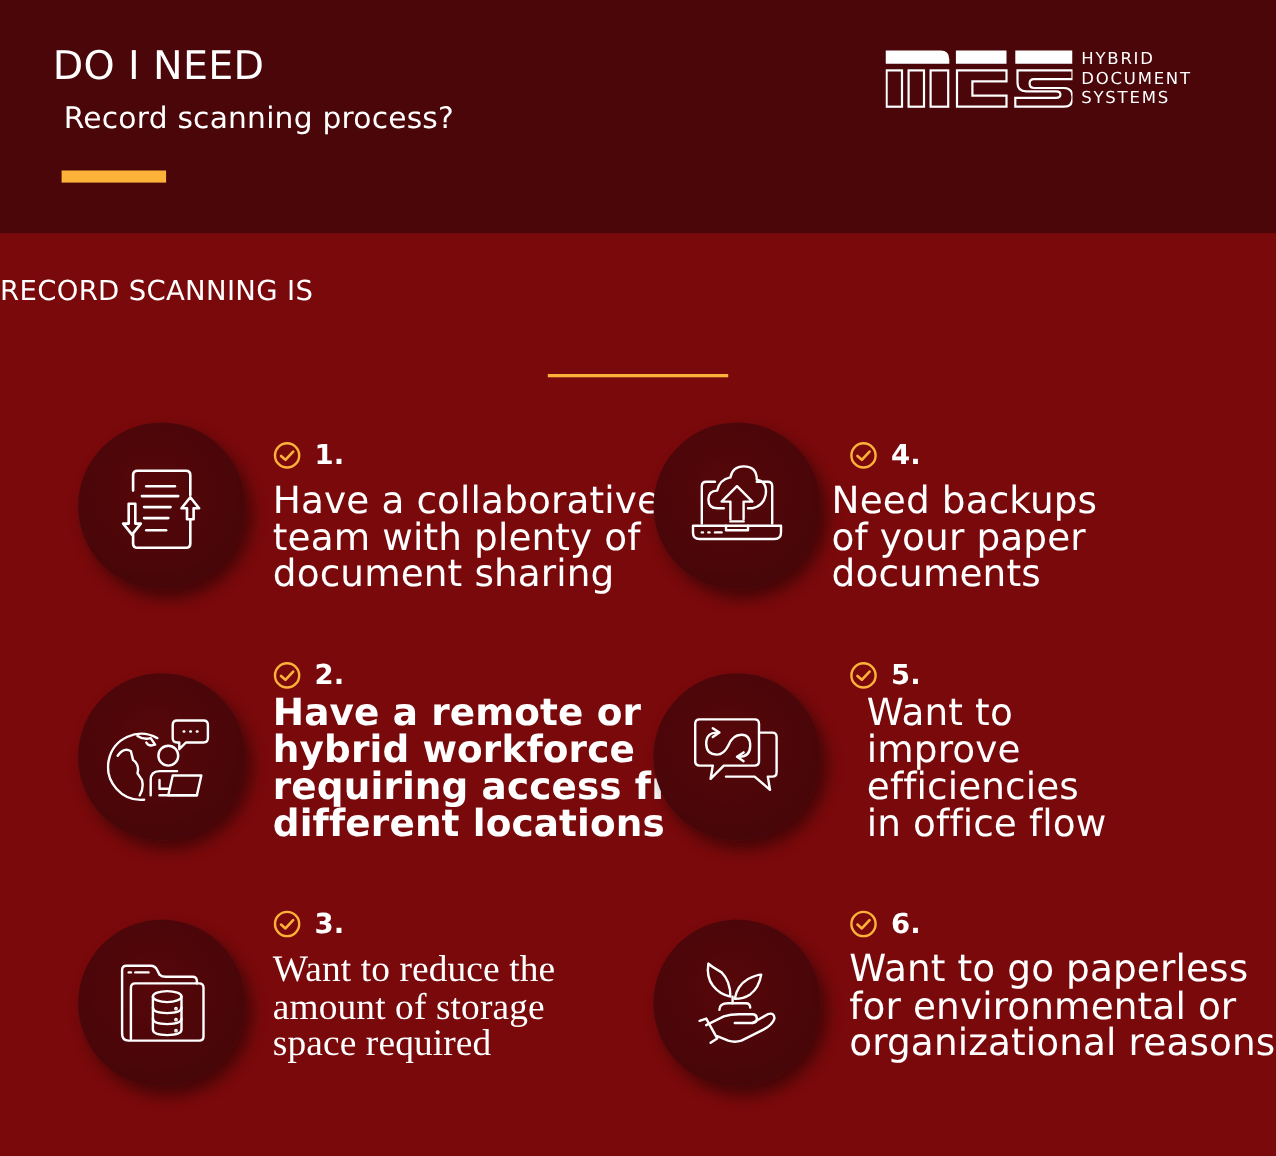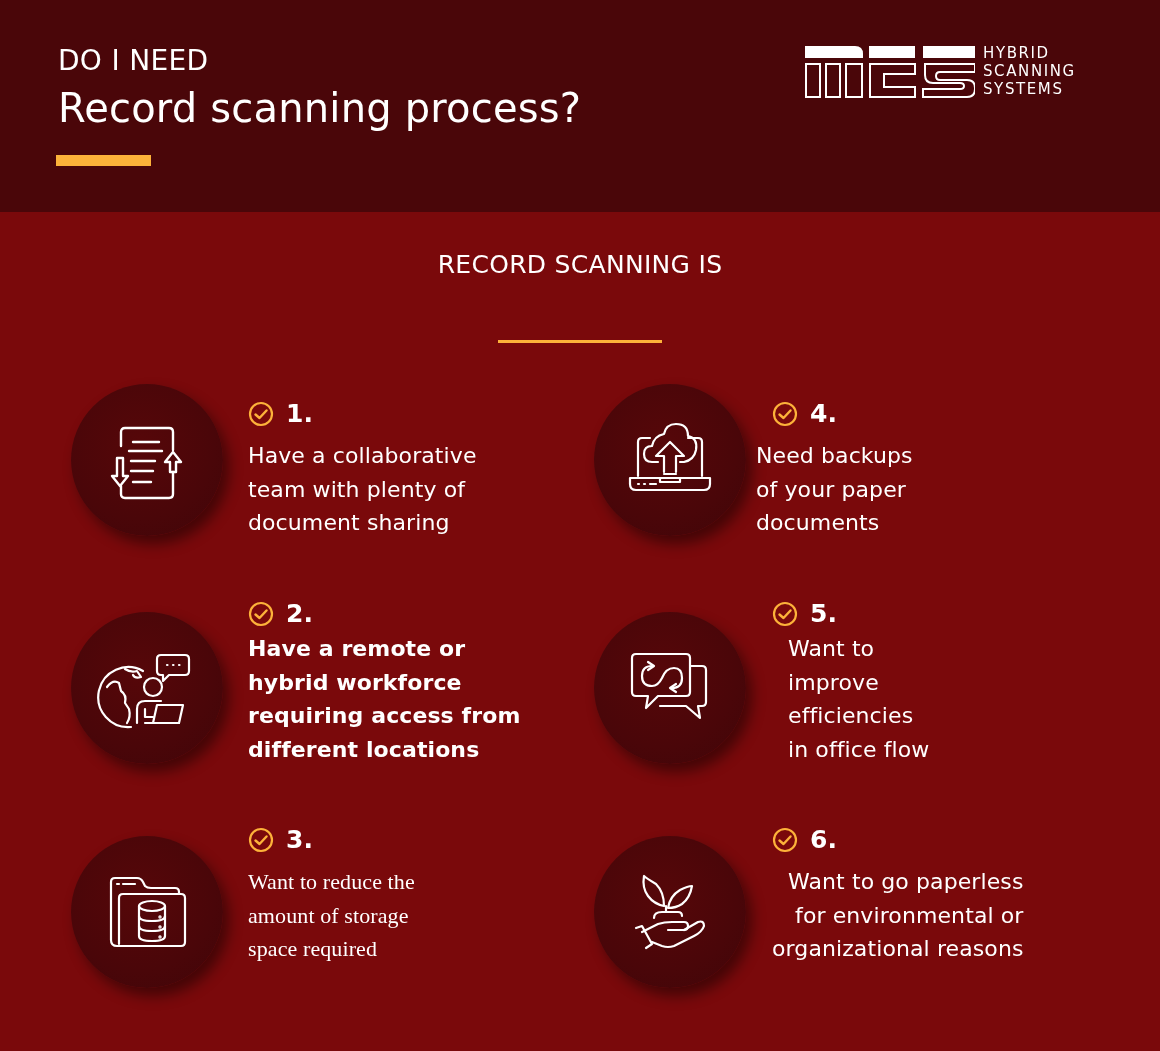--- a/index.html
+++ b/index.html
@@ -8,43 +8,43 @@
     background: #7a090b;
     font-family: "DejaVu Sans", "Liberation Sans", sans-serif;
     color: #ffffff;
     position: relative;
   }
   .header {
     position: absolute; left: 0; top: 0; width: 1160px; height: 212px;
     background: #4a0609;
   }
   .title-line1 {
-    position: absolute; left: 58px; top: 40px;
-    font-size: 28px; font-weight: normal; letter-spacing: 0.3px; line-height: 42px;
+    position: absolute; left: 48px; top: 40px;
+    font-size: 36px; font-weight: normal; letter-spacing: 0.3px; line-height: 42px;
   }
   .title-line2 {
     position: absolute; left: 58px; top: 86px;
-    font-size: 40px; font-weight: normal; letter-spacing: 0.2px; line-height: 44px;
+    font-size: 27px; font-weight: normal; letter-spacing: 0.2px; line-height: 44px;
   }
   .title-underline {
     position: absolute; left: 56px; top: 155px; width: 95px; height: 11px;
     background: #fdb23a;
   }
   .logo {
     position: absolute; left: 805px; top: 44px; width: 320px; height: 56px;
   }
   .logo-mark { position: absolute; left: 0; top: 0; }
   .logo-text {
     position: absolute; left: 178px; top: 0px;
     font-family: "DejaVu Sans", sans-serif;
     font-size: 15px; line-height: 18px; letter-spacing: 1.6px;
   }
   .subtitle {
     position: absolute; left: 0; width: 1160px; top: 248px;
-    text-align: center; font-size: 25px; line-height: 34px; letter-spacing: 0.3px;
+    text-align: left; font-size: 25px; line-height: 34px; letter-spacing: 0.3px;
   }
   .subtitle-underline {
     position: absolute; left: 498px; top: 340px; width: 164px; height: 3px;
     background: #fdb23a;
   }
   .circle {
     position: absolute; width: 152px; height: 152px; border-radius: 50%;
     background: radial-gradient(circle at 45% 40%, #560709 0%, #4a0609 60%, #400508 100%);
     box-shadow: 6px 8px 14px rgba(0,0,0,0.45);
     display: flex; align-items: center; justify-content: center;
@@ -53,21 +53,21 @@
   .item-head {
     position: absolute; display: flex; align-items: center; height: 28px;
   }
   .check {
     width: 26px; height: 26px; margin-right: 12px;
   }
   .num {
     font-size: 25px; font-weight: bold; line-height: 28px;
   }
   .item-text {
-    position: absolute; font-size: 22px; line-height: 33.5px; letter-spacing: 0.1px;
+    position: absolute; font-size: 34px; line-height: 33.5px; letter-spacing: 0.1px;
     white-space: pre-line;
   }
 </style>
 </head>
 <body>
 
 <div class="header">
   <div class="title-line1">DO I NEED</div>
   <div class="title-line2">Record scanning process?</div>
   <div class="title-underline"></div>
@@ -85,21 +85,21 @@
       <g fill="none" stroke="#fff" stroke-width="2">
         <rect x="1" y="20" width="14" height="33"></rect>
         <rect x="21" y="20" width="14" height="33"></rect>
         <rect x="41" y="20" width="16" height="33"></rect>
         <path d="M65 20 H110 V30 H79 V43 H110 V53 H65 Z"></path>
         <path d="M120 20 H170 V28 H135 Q131 28 131 32 Q131 36 135 36 H162 Q170 36 170 44 V45 Q170 53 162 53 H118 V45 H155 Q159 45 159 42 Q159 39 155 39 H128 Q120 39 120 31 Z"></path>
       </g>
     </svg>
     <div class="logo-text">
       <div>HYBRID</div>
-      <div>SCANNING</div>
+      <div>DOCUMENT</div>
       <div>SYSTEMS</div>
     </div>
   </div>
 </div>
 
 <div class="subtitle">
   <div>RECORD SCANNING IS</div>
 </div>
 <div class="subtitle-underline"></div>
 
@@ -238,15 +238,15 @@
     <path d="M8 56 L14 54 L24 72 L18 76"></path>
   </svg>
 </div>
 <div class="item-head" style="left:772px; top:826px;">
   <svg class="check" viewBox="0 0 26 26">
       <circle cx="13" cy="13" r="11" fill="none" stroke="#fdb23a" stroke-width="2.2"></circle>
       <path d="M7.5 13.5 L11.5 17 L18.5 9.5" fill="none" stroke="#fdb23a" stroke-width="2.4" stroke-linecap="round" stroke-linejoin="round"></path>
     </svg>
   <span class="num">6.</span>
 </div>
-<div class="item-text" style="left:772px; top:865px;text-align:right;">Want to go paperless
+<div class="item-text" style="left:772px; top:865px;">Want to go paperless
 for environmental or
 organizational reasons</div>
 
 </body></html>

